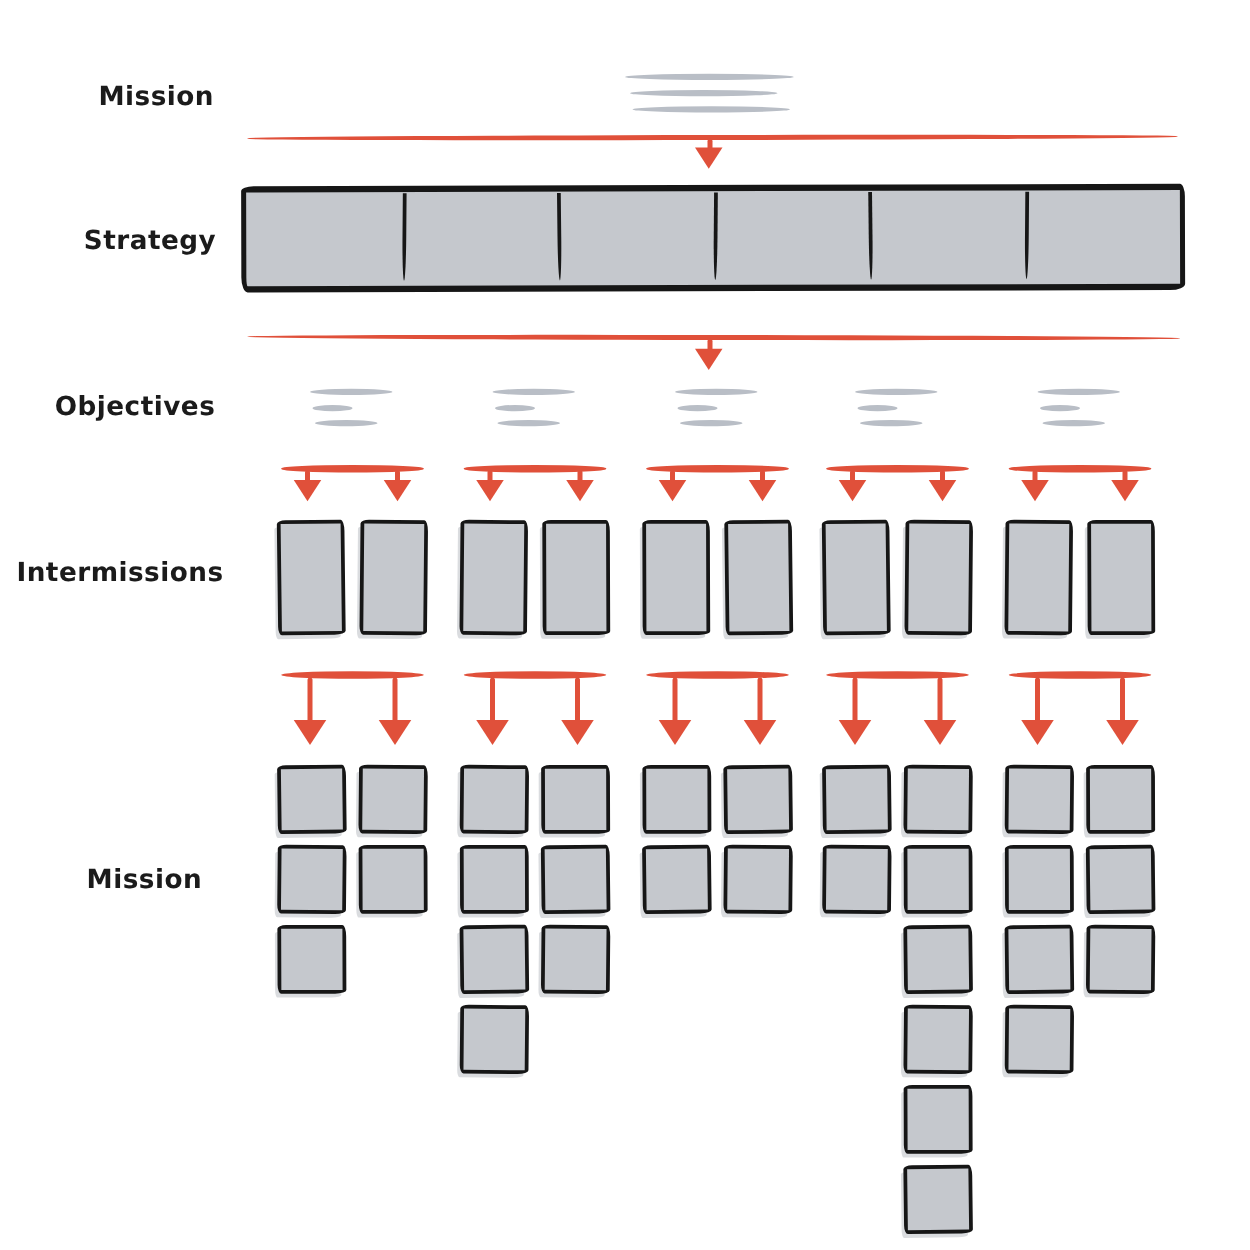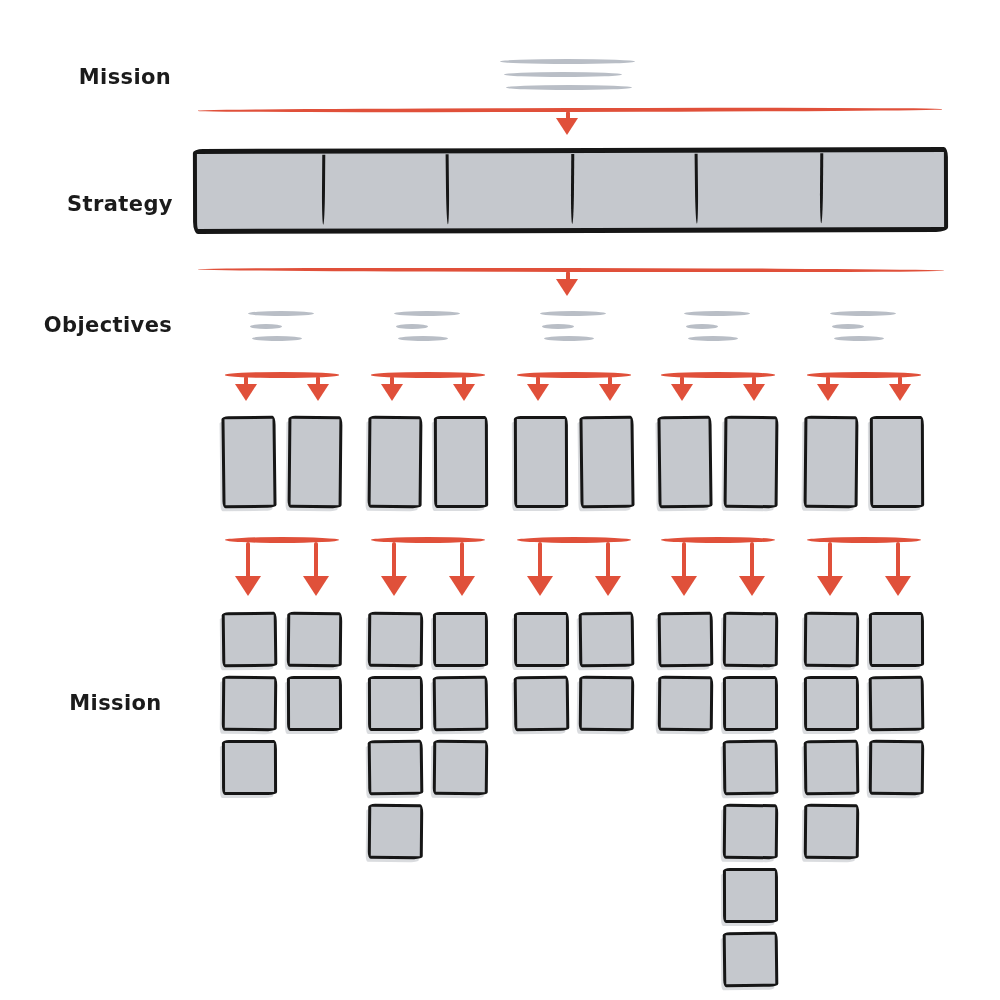--- a/index.html
+++ b/index.html
@@ -68,22 +68,23 @@
   .rot-c{transform:rotate(-0.2deg);}
   .mission-scribble{position:absolute;left:500px;top:39px;width:140px;height:34px;}
   .groups-layer{position:absolute;left:0;top:0;width:1000px;height:1000px;}
 </style>
 </head>
 <body>
 
 <div class="canvas">
 
   <div class="row-label" style="left:60px;top:45px;width:130px;">Mission</div>
-  <div class="row-label" style="left:55px;top:172px;width:130px;text-align:center;">Strategy</div>
+  <div class="row-label" style="left:55px;top:160px;width:130px;text-align:center;">Strategy</div>
   <div class="row-label" style="left:38px;top:293px;width:140px;">Objectives</div>
+  <div class="row-label" style="left:12px;top:426px;width:168px;">Intermissions</div>
   <div class="row-label" style="left:48px;top:671px;width:135px;">Mission</div>
 
   <div class="mission-scribble" id="mission-scribble">
       <div class="scribble-line" style="left: 0px; top: 0px; width: 135px;"></div>
       <div class="scribble-line" style="left: 4px; top: 13px; width: 118px;"></div>
       <div class="scribble-line" style="left: 6px; top: 26px; width: 126px;"></div>
     </div>
 
   <div>
     <div class="red-line" style="left:198px;top:88px;width:744px;height:3.5px;transform:rotate(-0.12deg);"></div>

